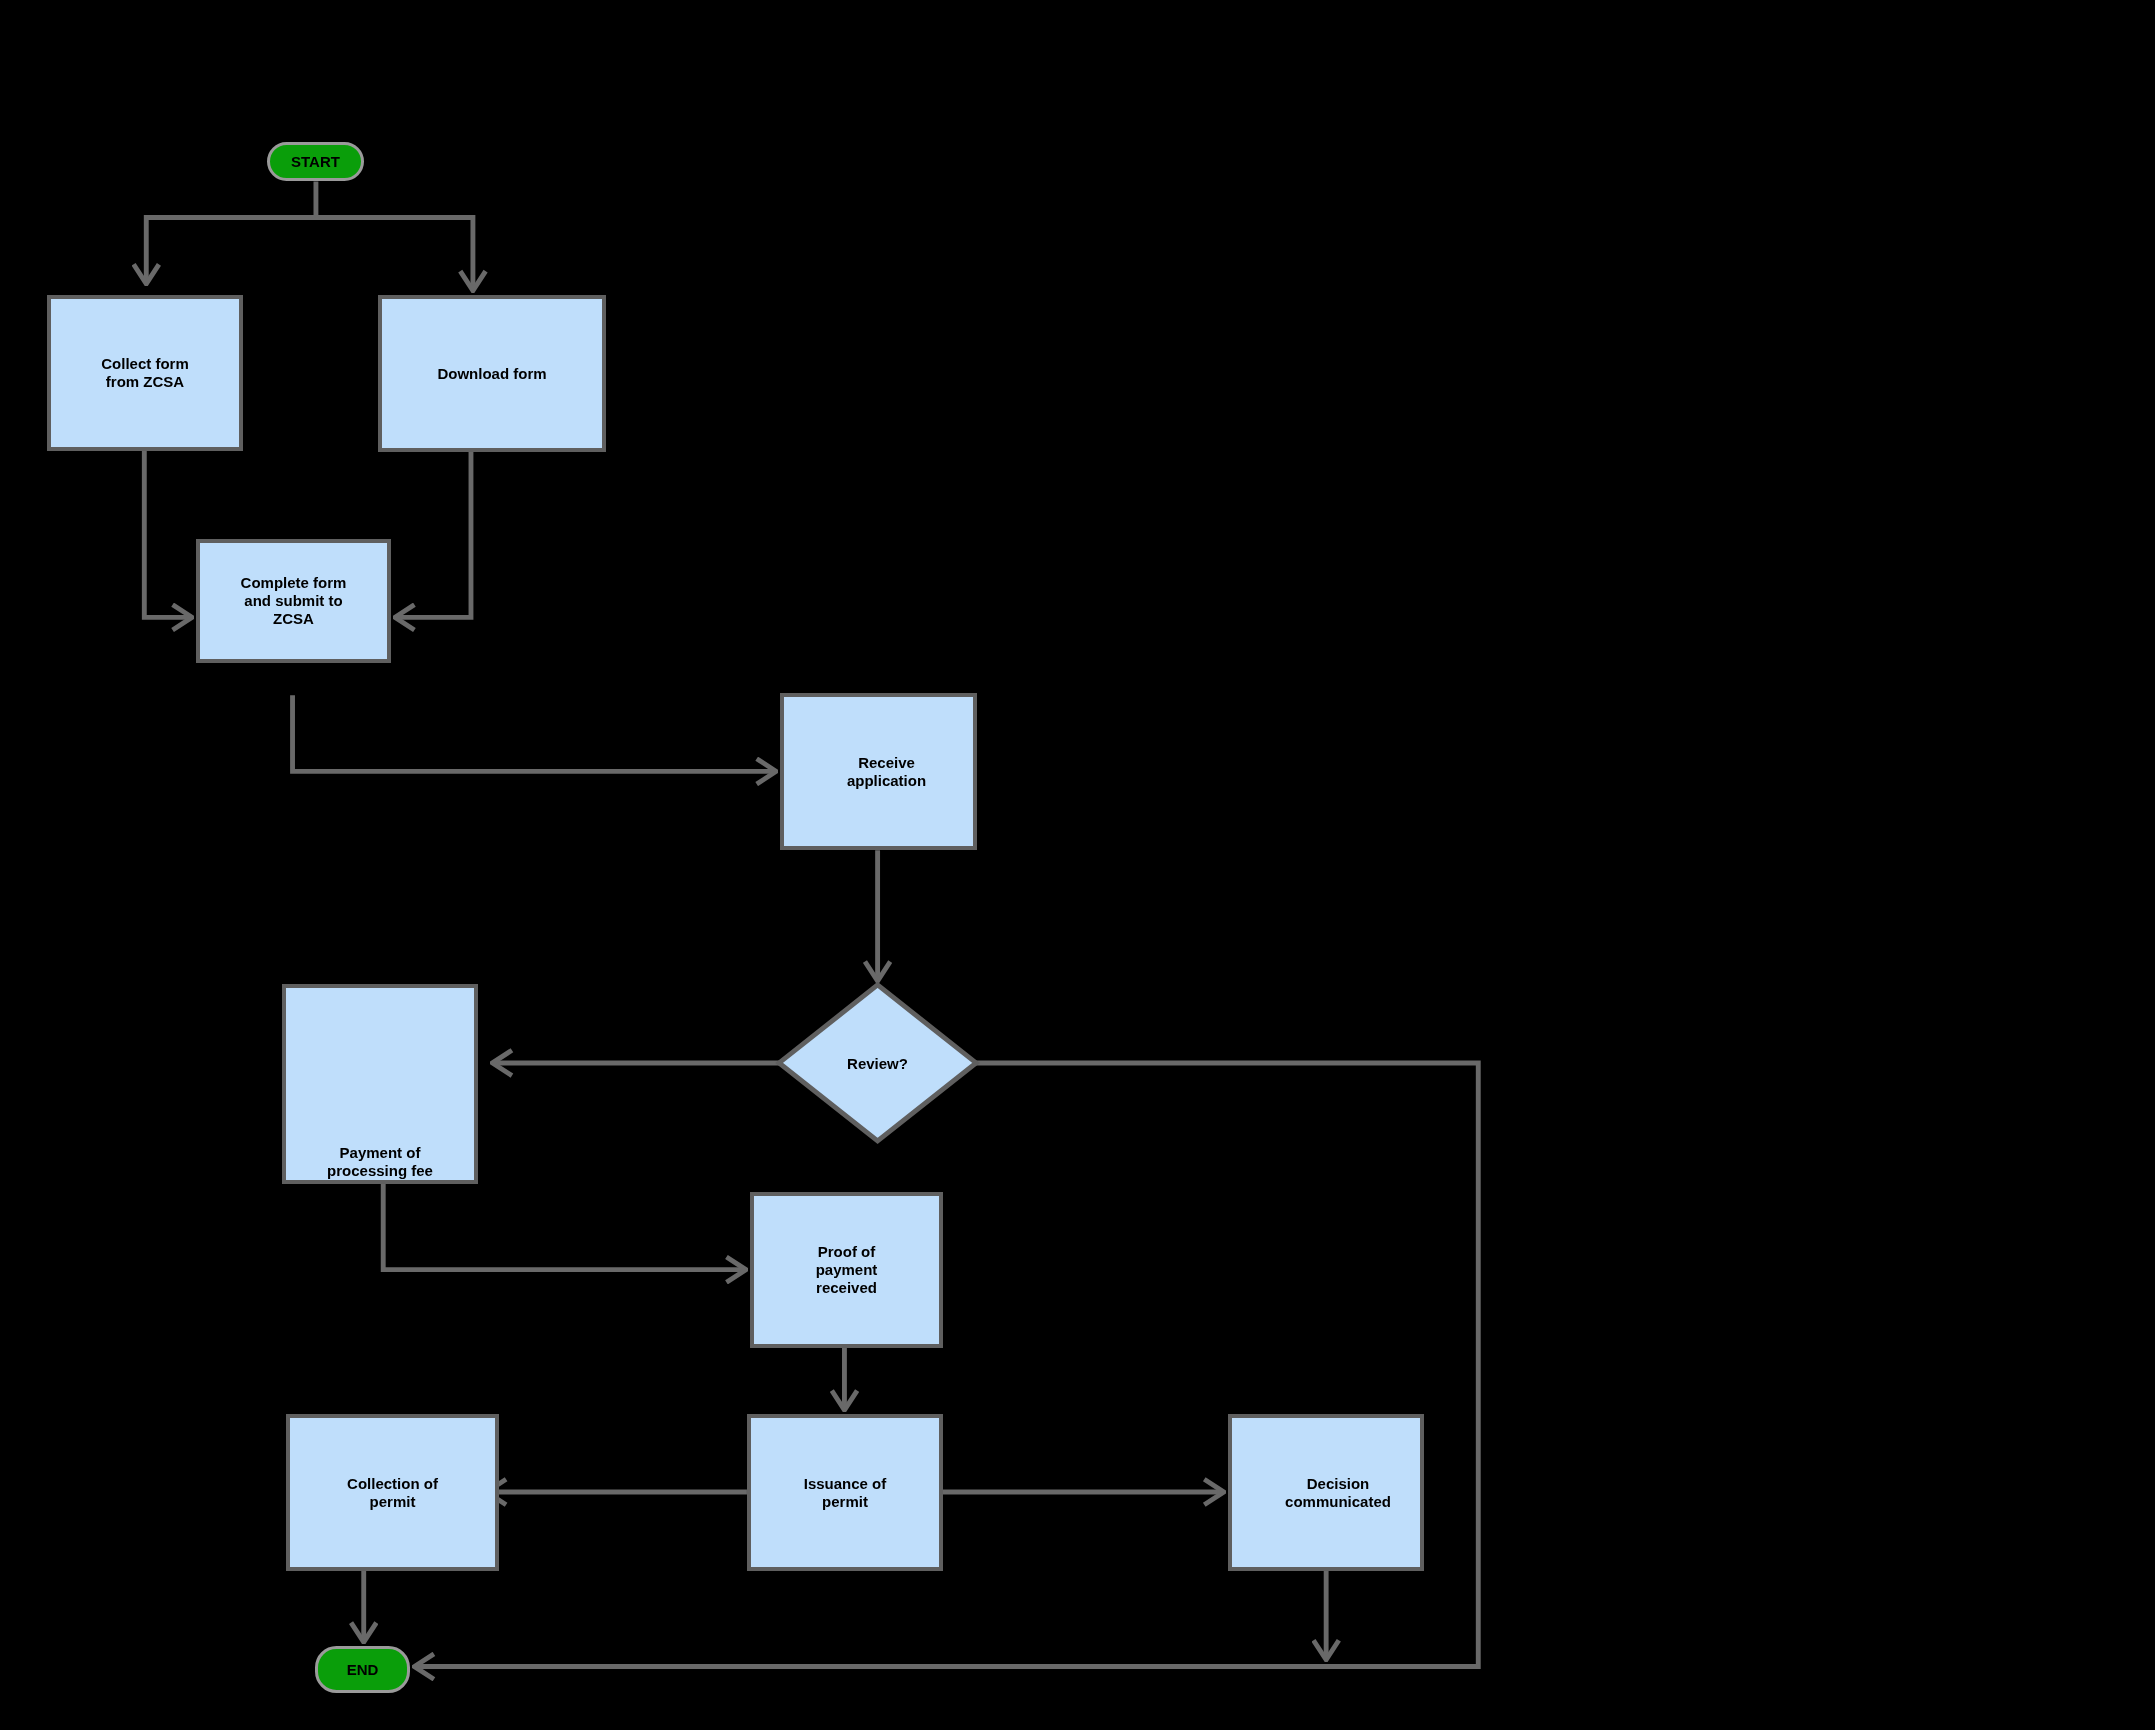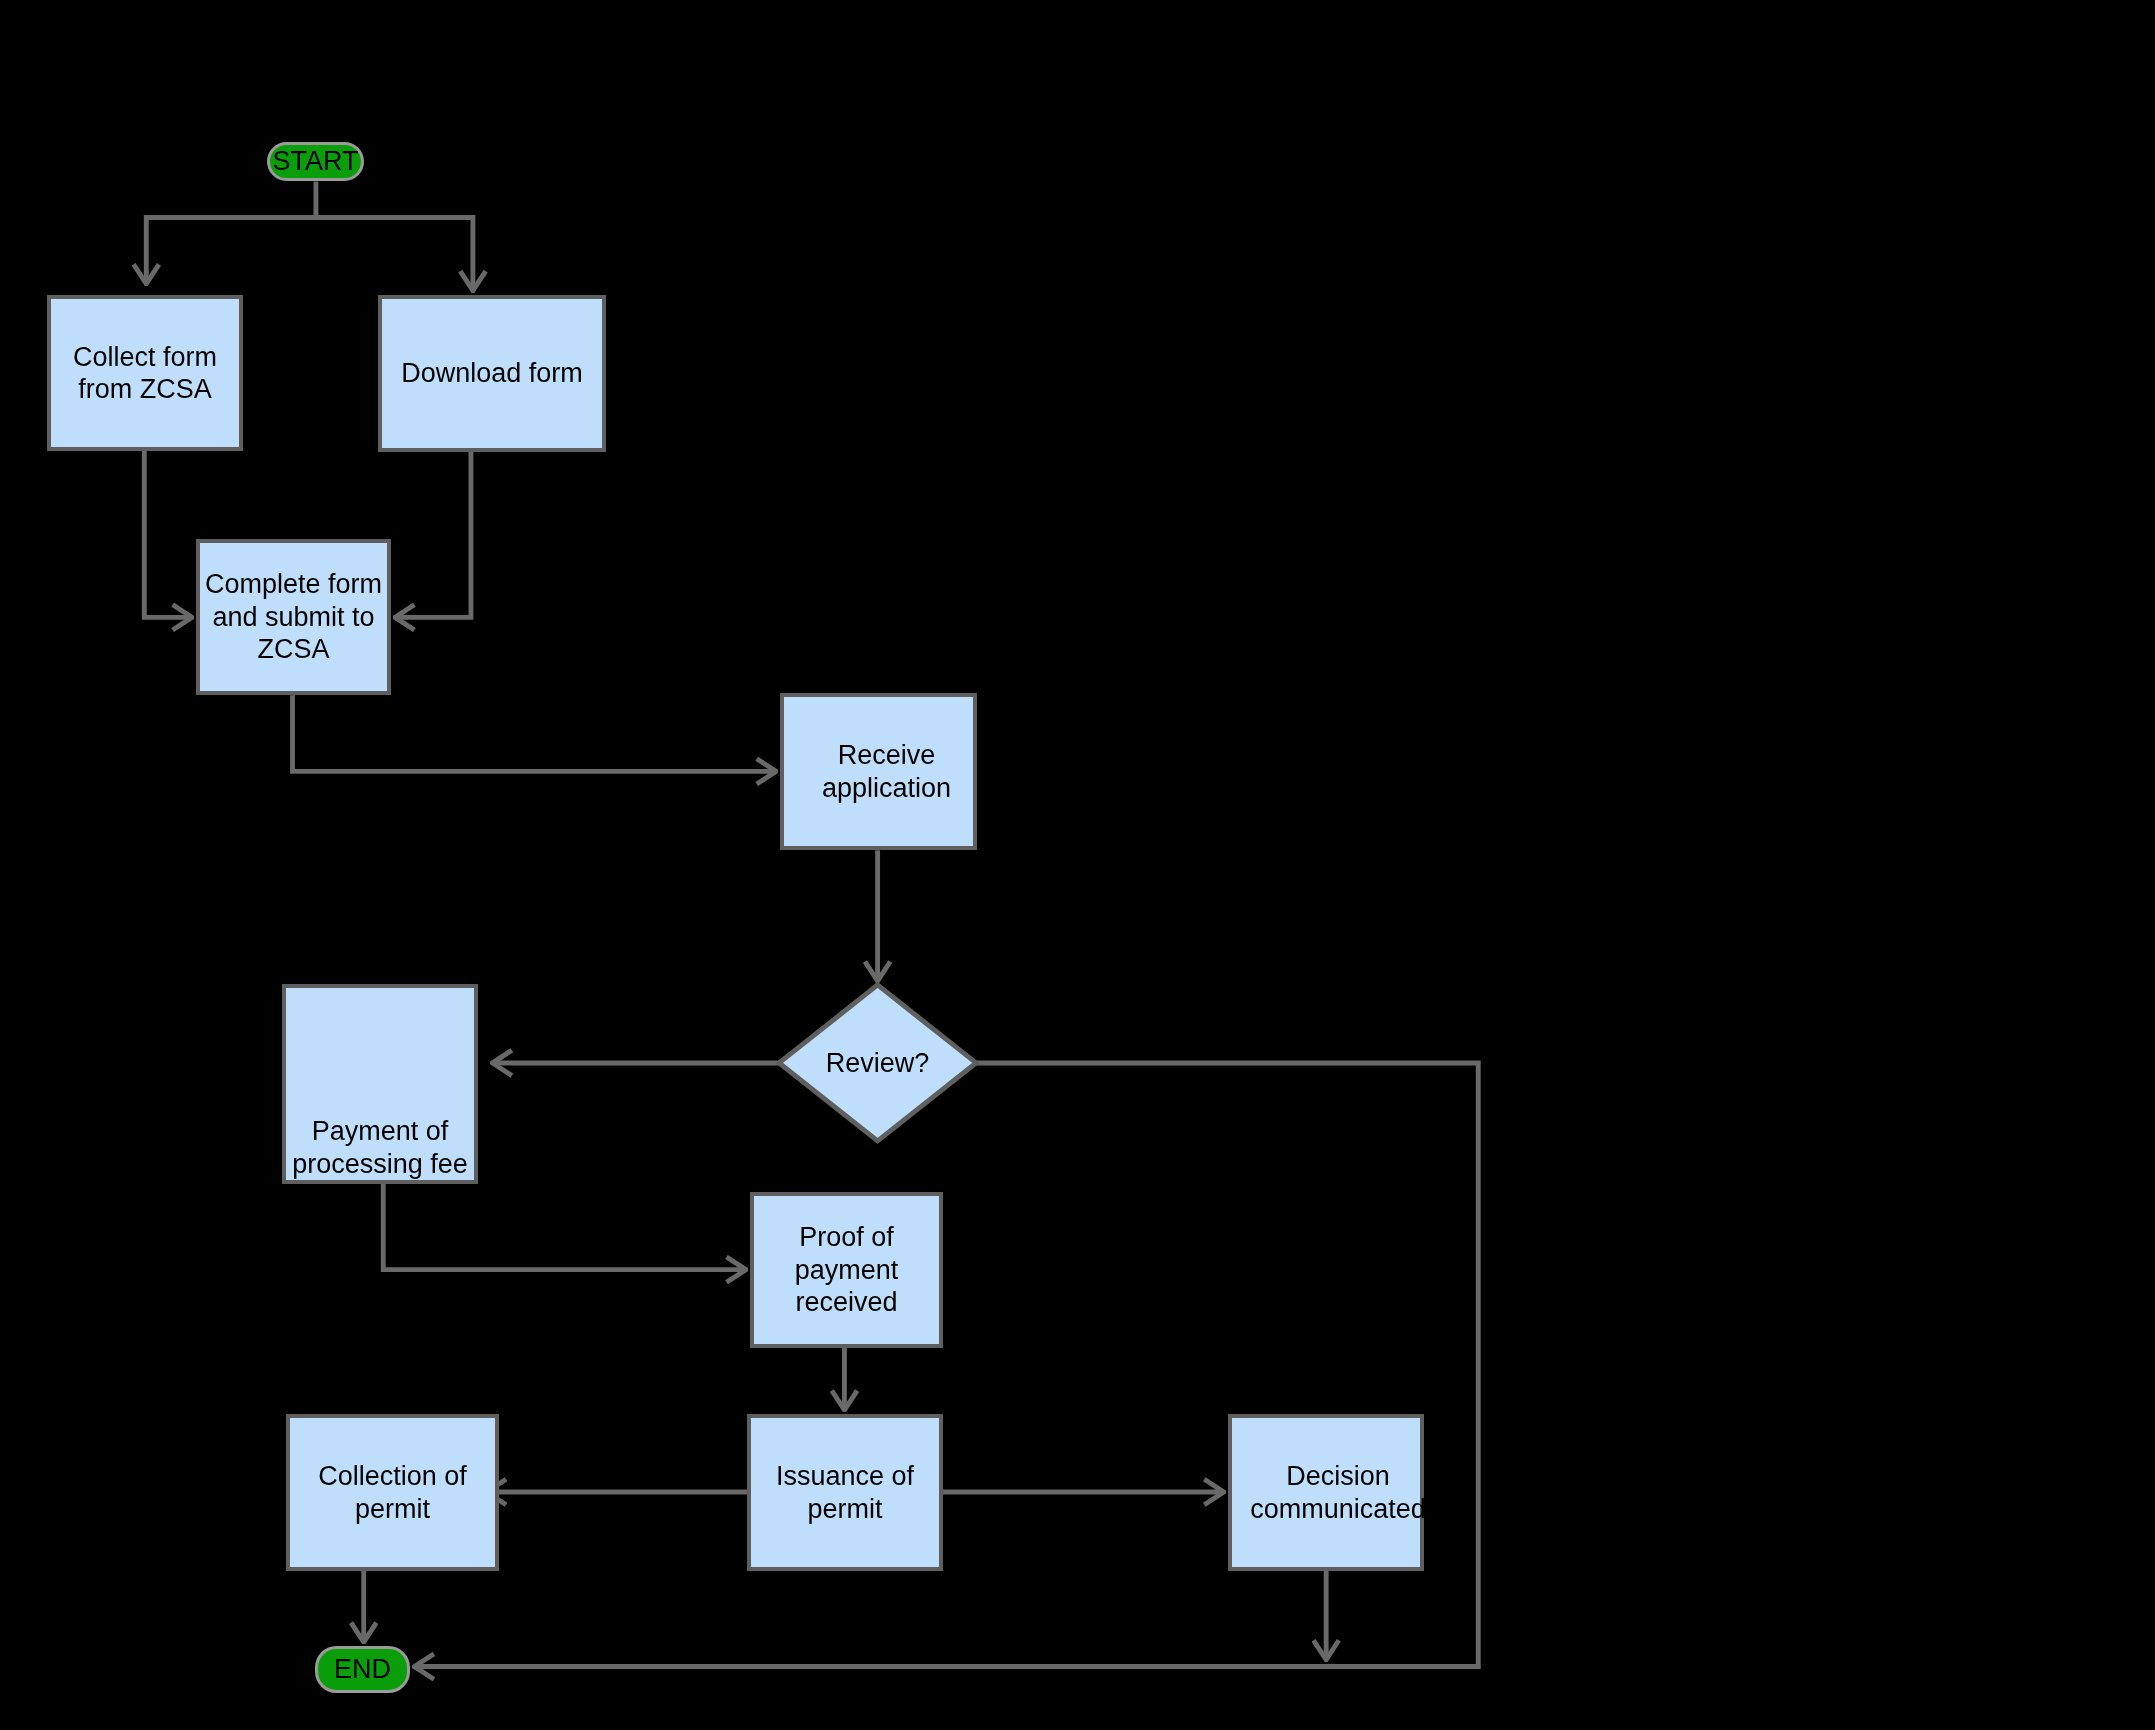--- a/index.html
+++ b/index.html
@@ -23,22 +23,23 @@
     height: 1730px;
   }
   .node {
     position: absolute;
     display: flex;
     align-items: center;
     justify-content: center;
     text-align: center;
     box-sizing: border-box;
     color: #000000;
-    font-size: 27px;
+    font-size: 15px;
     line-height: 1.2;
+    font-weight: bold;
   }
   .label {
     white-space: pre-line;
   }
   .box {
     background: #bfdefb;
     border: 4.9px solid #5f5f5f;
   }
   .pill {
     background: #0a9e0a;
@@ -86,21 +87,21 @@
 
   <div class="node box" style="left:47px; top:295px; width:196px; height:156px;">
     <span class="label">Collect form
 from ZCSA</span>
   </div>
 
   <div class="node box" style="left:378px; top:295px; width:228px; height:157px;">
     <span class="label">Download form</span>
   </div>
 
-  <div class="node box" style="left:196px; top:539px; width:195px; height:156px;">
+  <div class="node box" style="left:196px; top:539px; width:195px; height:124px;">
     <span class="label">Complete form
 and submit to
 ZCSA</span>
   </div>
 
   <div class="node box" style="left:780px; top:693px; width:197px; height:157px;padding-left:16px;">
     <span class="label">Receive
 application</span>
   </div>
 

